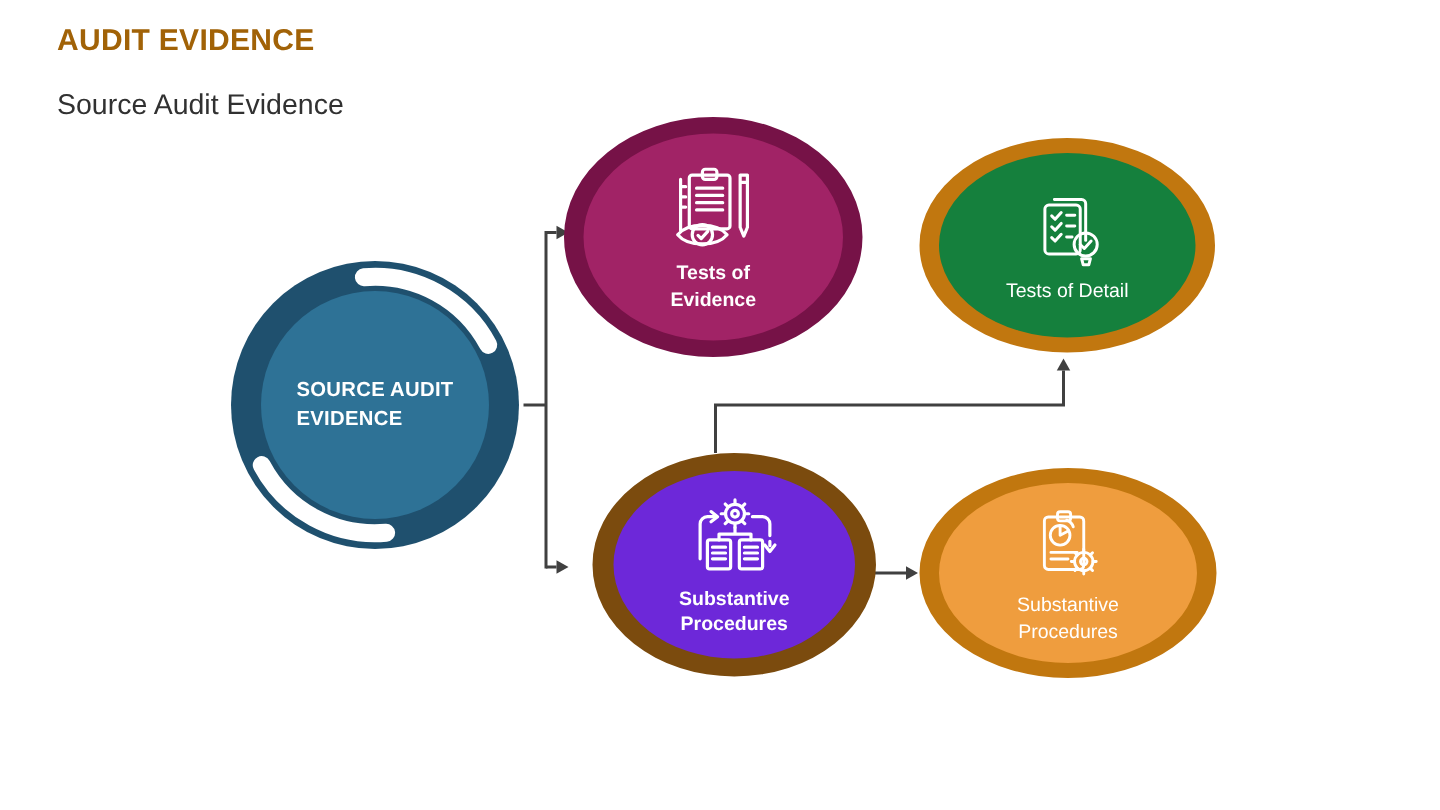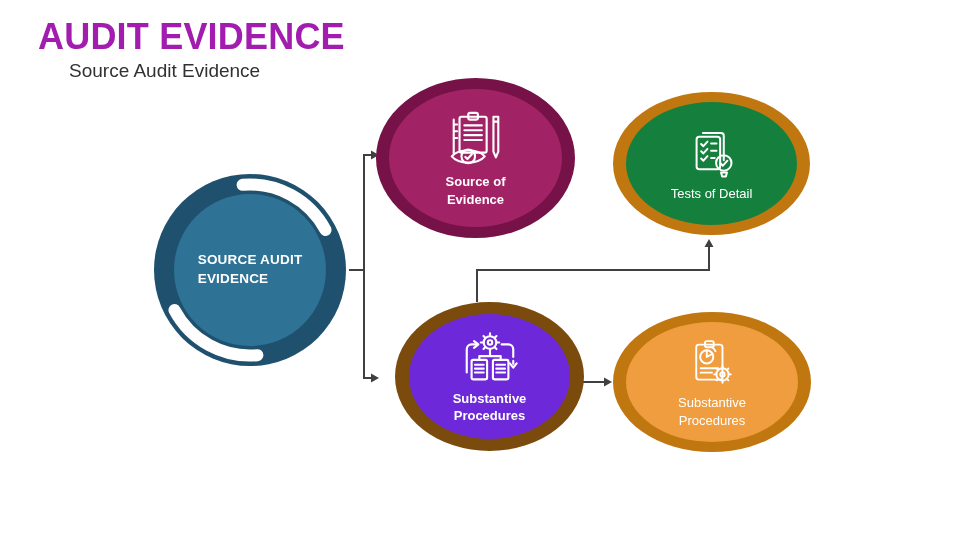--- a/index.html
+++ b/index.html
@@ -2,25 +2,25 @@
 <html><head>
 <meta charset="utf-8">
 <style>
   html,body { margin:0; padding:0; background:#fff; }
   .canvas {
     position:relative; width:960px; height:540px; background:#ffffff;
     font-family:"Liberation Sans", sans-serif; overflow:hidden;
   }
   .title {
     position:absolute; left:38px; top:16px;
-    font-size:36px; font-weight:700; color:#a21caf; letter-spacing:.2px;
+    font-size:20px; font-weight:700; color:#a16207; letter-spacing:.2px;
   }
   .subtitle {
     position:absolute; left:38px; top:60px;
-    font-size:19px; font-weight:400; color:#313131;margin-left:31px;
+    font-size:19px; font-weight:400; color:#313131;
   }
   .connector-layer { position:absolute; left:0; top:0; z-index:1; pointer-events:none; }
 
   .node {
     position:absolute; z-index:2; border-radius:50%; box-sizing:border-box;
     display:flex; flex-direction:column; align-items:center; justify-content:center;
     text-align:center; color:#ffffff;
   }
   .node .label { font-size:13px; line-height:1.32; }
   .label-bold { font-weight:700; }
@@ -92,21 +92,21 @@
           <rect x="24" y="5" width="10" height="7" rx="2"></rect>
           <path d="M20,18 h18 M20,23 h18 M20,28 h18 M20,33 h18"></path>
           <path d="M7,50 C14,41.5 34,41.5 41,50 C34,58.5 14,58.5 7,50 Z"></path>
           <circle cx="24" cy="50" r="7"></circle>
           <path d="M21,50.5 l2.2,2.2 l4.5,-5"></path>
           <path d="M50,9 h5 M50,9 V45 M55,9 V45 M50,45 l2.5,6 l2.5,-6 M50,14 h5"></path>
         </g>
       </svg>
     </span>
     <div class="label label-bold">
-      <span>Source of</span><br>
+      <span>Tests of</span><br>
       <span>Evidence</span>
     </div>
   </div>
 
   <div class="node" id="node-detail">
     <span class="icon">
       <svg width="58" height="58" viewBox="0 0 64 64">
         <g stroke="#ffffff" fill="none" stroke-width="2.2" stroke-linecap="round" stroke-linejoin="round">
           <path d="M22,10 h20 a3,3 0 0 1 3,3 v27"></path>
           <rect x="15" y="14" width="26" height="36" rx="3"></rect>

